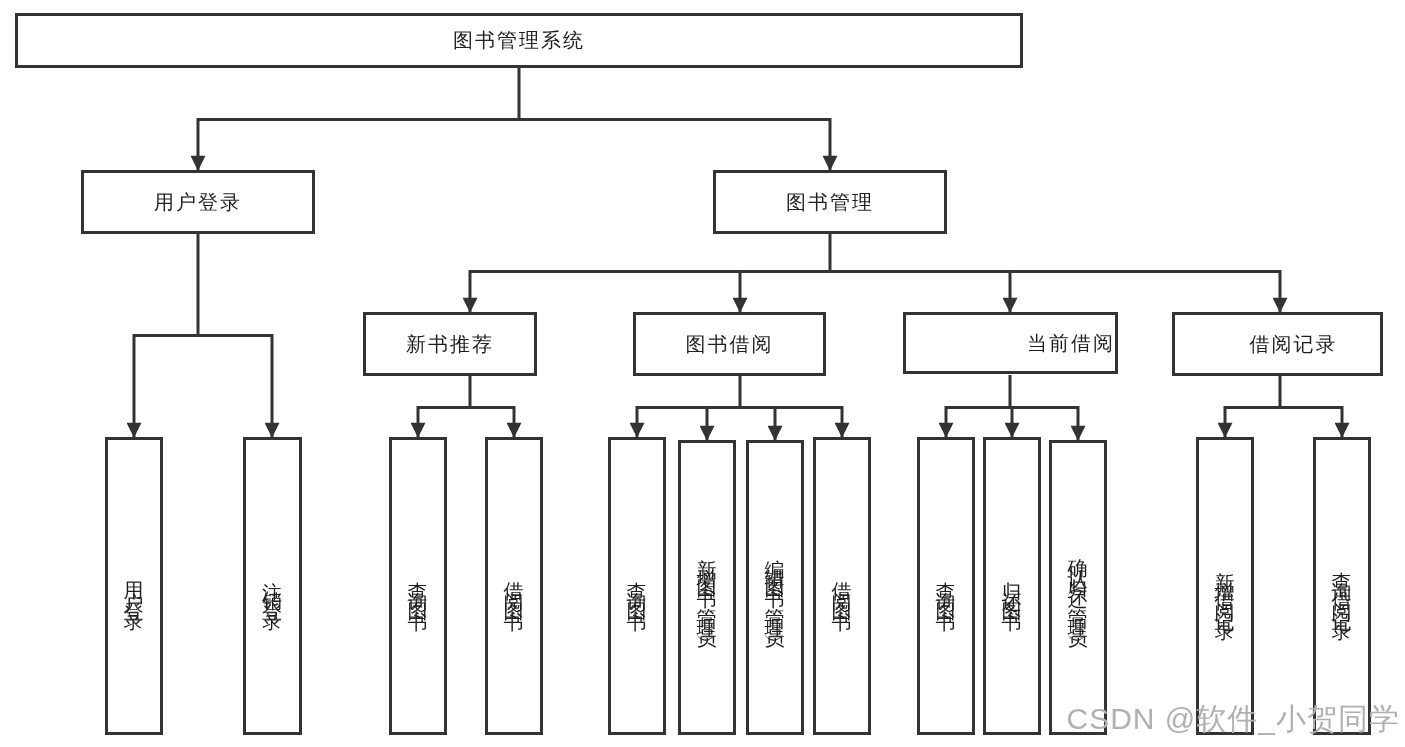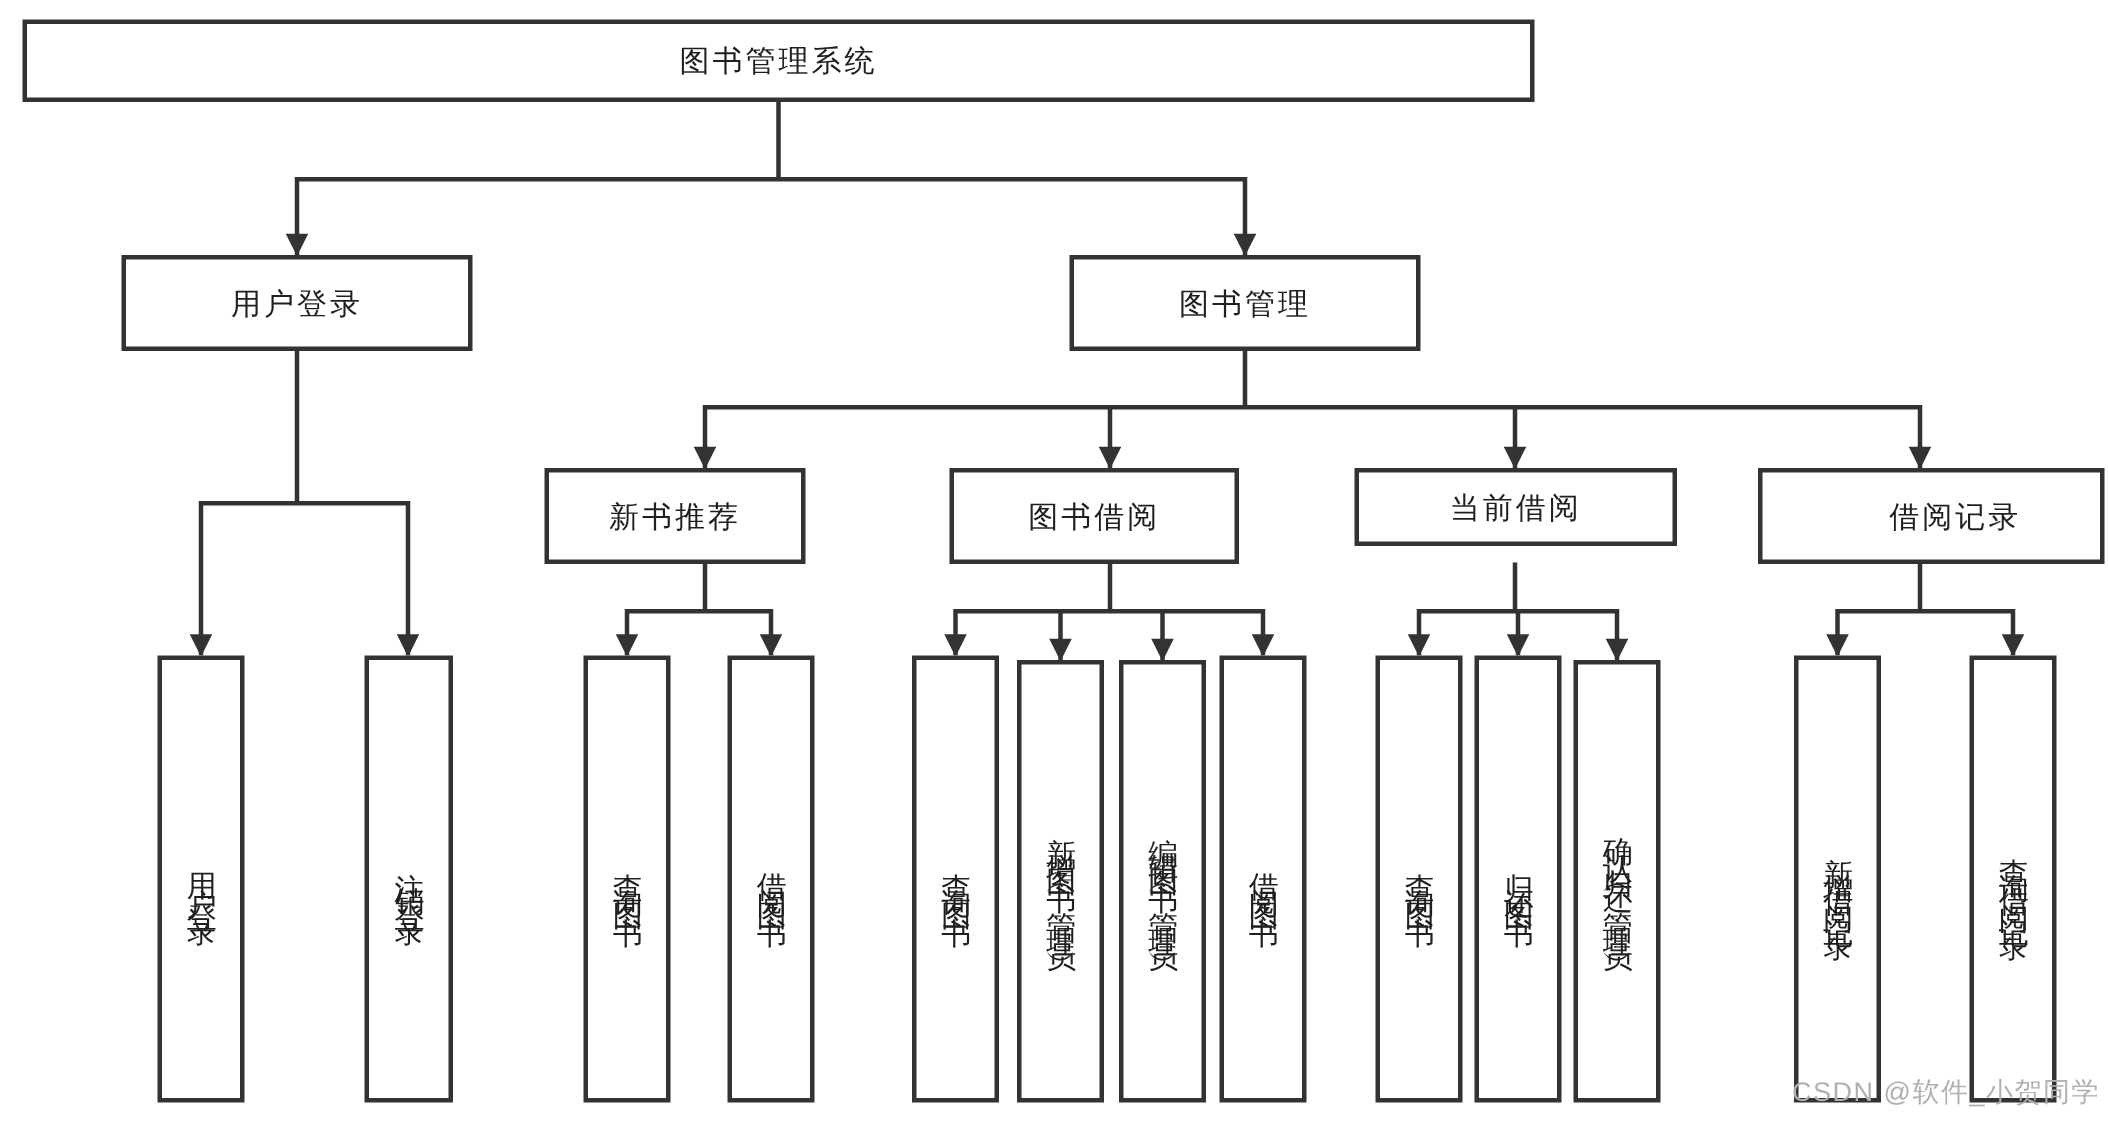--- a/index.html
+++ b/index.html
@@ -31,21 +31,21 @@
     writing-mode:vertical-rl;
     text-orientation:mixed;
     font-size:20px;
     letter-spacing:10px;
     line-height:1;
     white-space:nowrap;
   }
   .watermark{
     position:absolute;
     right:5px;bottom:7px;
-    font-size:18px;
+    font-size:30px;
     letter-spacing:1px;
     color:#b0b0b0;
     z-index:2;
     white-space:nowrap;
   }
 </style>
 </head>
 <body>
 
 <div class="canvas">
@@ -103,24 +103,24 @@
   <div class="node hnode" style="left:713px;top:170px;width:234px;height:64px;">
     <span>图书管理</span>
   </div>
 
   <div class="node hnode" style="left:363px;top:312px;width:174px;height:64px;">
     <span>新书推荐</span>
   </div>
   <div class="node hnode" style="left:633px;top:312px;width:193px;height:64px;">
     <span>图书借阅</span>
   </div>
-  <div class="node hnode" style="left:903px;top:312px;width:215px;height:52px;">
+  <div class="node hnode" style="left:903px;top:312px;width:215px;height:62px;justify-content:flex-end;">
     <span>当前借阅</span>
   </div>
-  <div class="node hnode" style="left:1172px;top:312px;width:231px;height:64px;padding-left:32px;">
+  <div class="node hnode" style="left:1172px;top:312px;width:211px;height:64px;padding-left:32px;">
     <span>借阅记录</span>
   </div>
 
   <div class="node vnode" style="left:105px;top:437px;width:58px;height:298px;">
     <span>用户登录</span>
   </div>
   <div class="node vnode" style="left:243px;top:437px;width:59px;height:298px;">
     <span>注销登录</span>
   </div>
 

